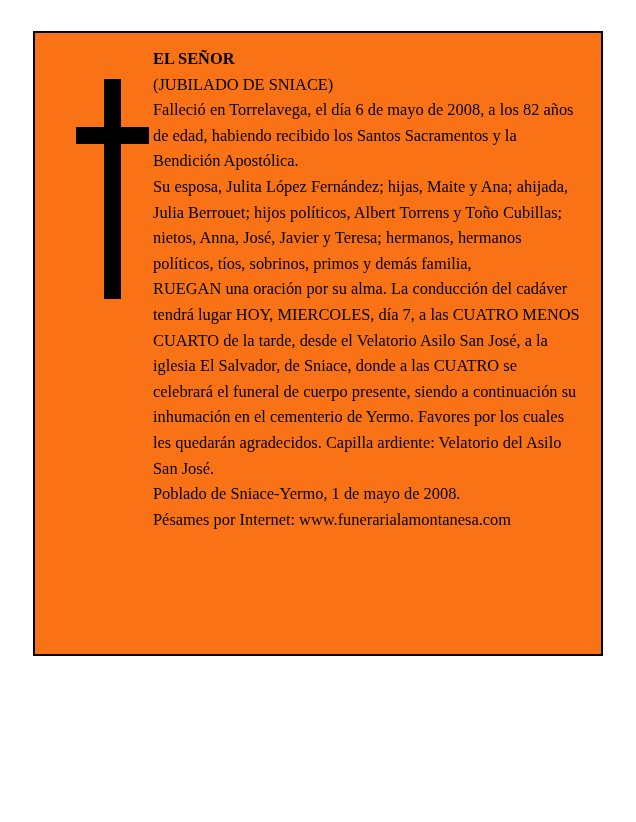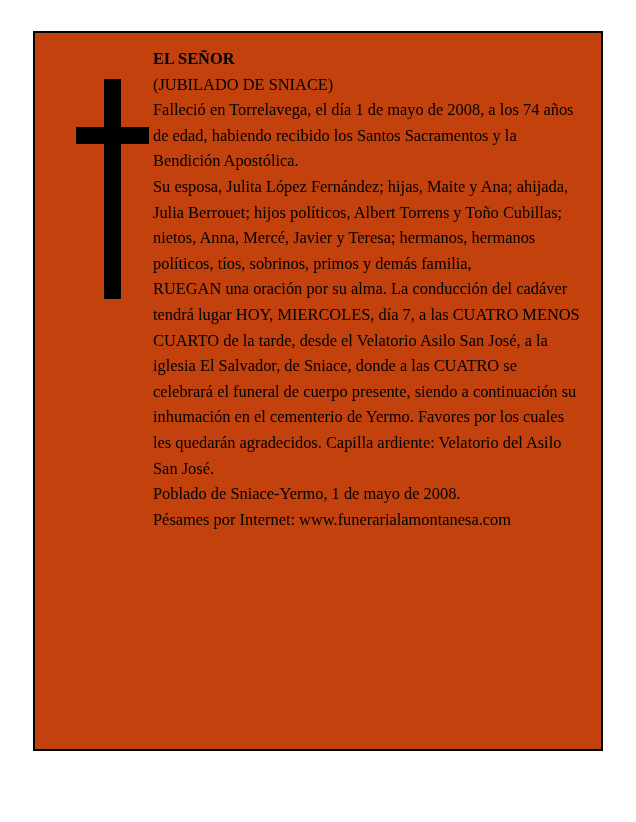--- a/index.html
+++ b/index.html
@@ -13,24 +13,24 @@
     font-family: "Liberation Serif", serif;
     color: #000000;
     position: relative;
     overflow: hidden;
   }
   .notice-frame {
     position: absolute;
     left: 33px;
     top: 31px;
     width: 570px;
-    height: 720px;
+    height: 625px;
     border: 2px solid #000000;
     box-sizing: border-box;
-    background: #c2410c;
+    background: #f97316;
   }
   .cross-area {
     position: absolute;
     left: 20px;
     top: 18px;
     width: 110px;
     height: 260px;
   }
   .cross-vert {
     position: absolute;
@@ -73,20 +73,20 @@
 <div class="notice-frame">
 
   <div class="cross-area">
     <div class="cross-vert"></div>
     <div class="cross-horiz"></div>
   </div>
 
   <div class="text-block">
     <p class="bold">EL SEÑOR</p>
     <p>(JUBILADO DE SNIACE)</p>
-    <p class="para">Falleció en Torrelavega, el día 1 de mayo de 2008, a los 74 años de edad, habiendo recibido los Santos Sacramentos y la Bendición Apostólica.</p>
-    <p class="para">Su esposa, Julita López Fernández; hijas, Maite y Ana; ahijada, Julia Berrouet; hijos políticos, Albert Torrens y Toño Cubillas; nietos, Anna, Mercé, Javier y Teresa; hermanos, hermanos políticos, tíos, sobrinos, primos y demás familia,</p>
+    <p class="para">Falleció en Torrelavega, el día 6 de mayo de 2008, a los 82 años de edad, habiendo recibido los Santos Sacramentos y la Bendición Apostólica.</p>
+    <p class="para">Su esposa, Julita López Fernández; hijas, Maite y Ana; ahijada, Julia Berrouet; hijos políticos, Albert Torrens y Toño Cubillas; nietos, Anna, José, Javier y Teresa; hermanos, hermanos políticos, tíos, sobrinos, primos y demás familia,</p>
     <p class="para">RUEGAN una oración por su alma. La conducción del cadáver tendrá lugar HOY, MIERCOLES, día 7, a las CUATRO MENOS CUARTO de la tarde, desde el Velatorio Asilo San José, a la iglesia El Salvador, de Sniace, donde a las CUATRO se celebrará el funeral de cuerpo presente, siendo a continuación su inhumación en el cementerio de Yermo. Favores por los cuales les quedarán agradecidos. Capilla ardiente: Velatorio del Asilo San José.</p>
     <p class="para">Poblado de Sniace-Yermo, 1 de mayo de 2008.</p>
     <p class="para">Pésames por Internet: www.funerarialamontanesa.com</p>
   </div>
 
 </div>
 
 </body></html>

